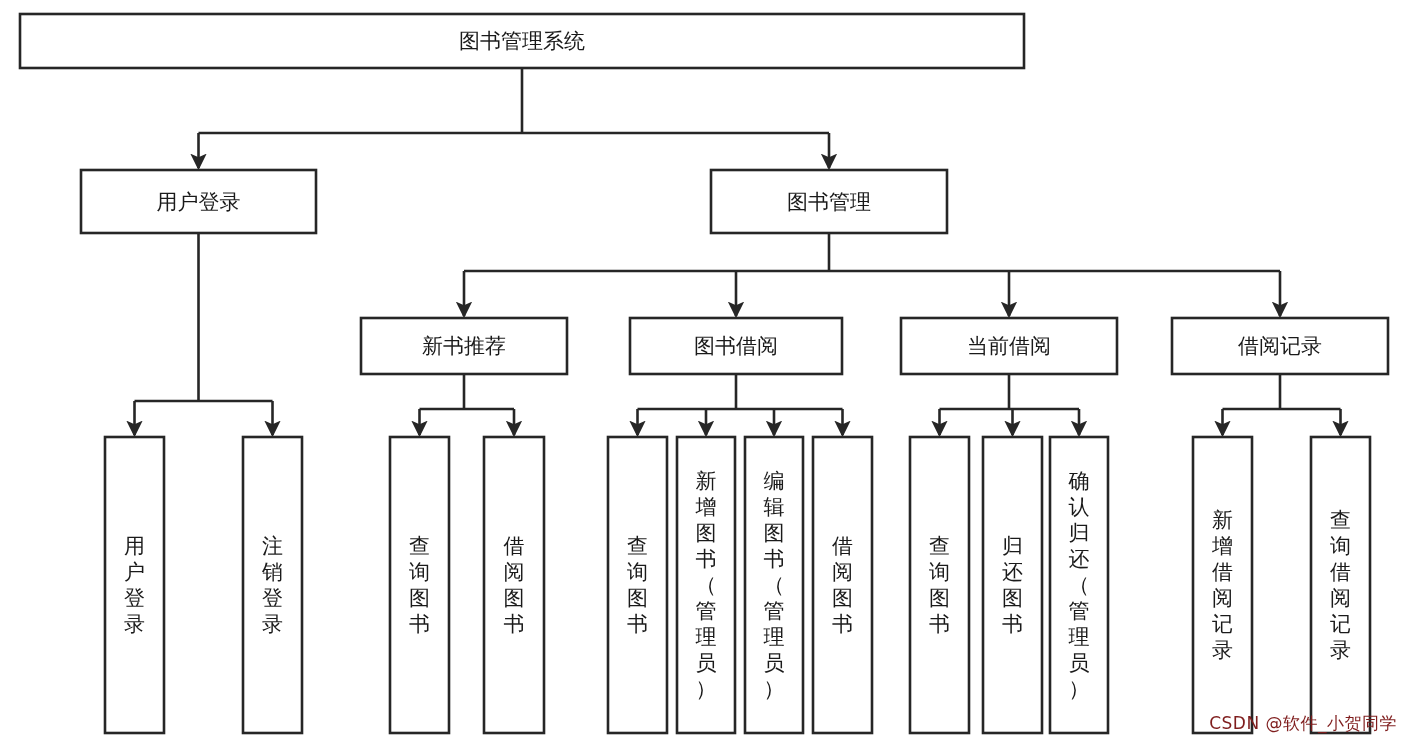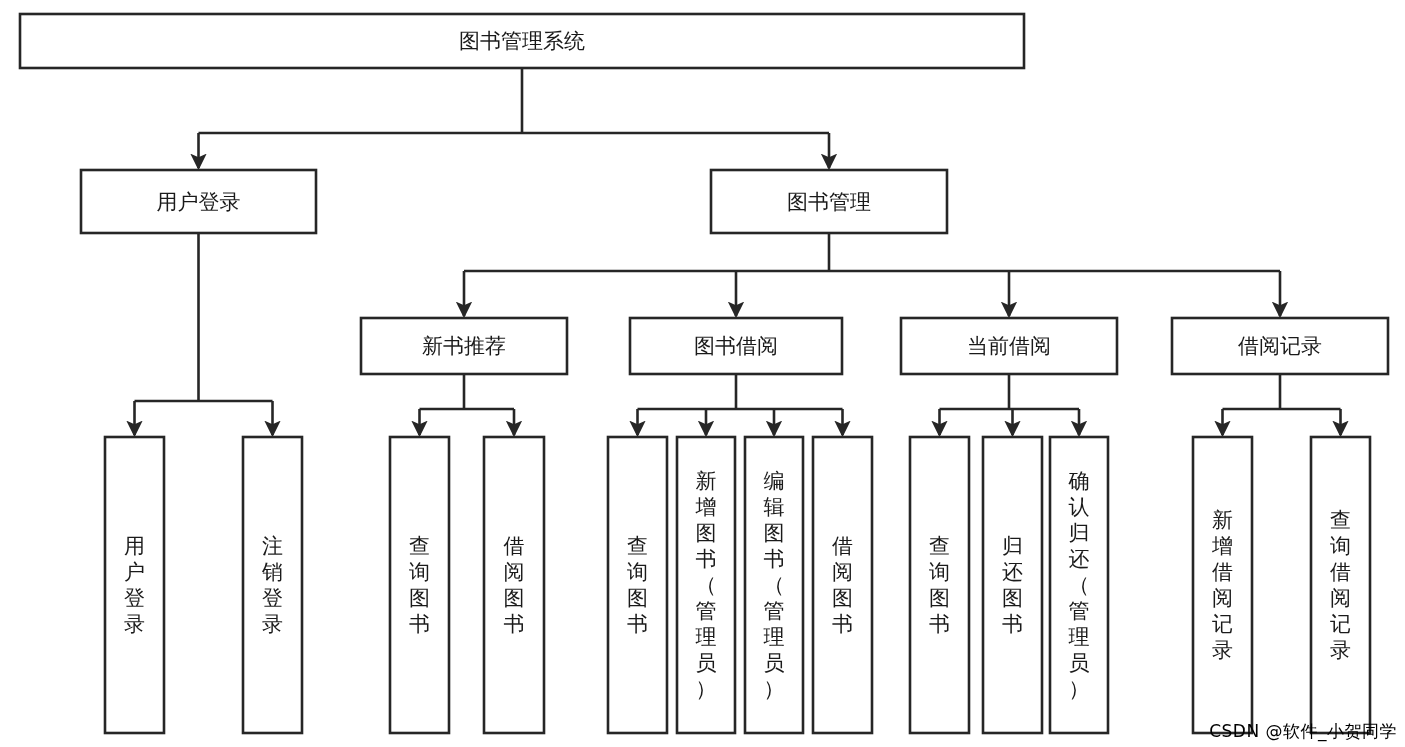--- a/index.html
+++ b/index.html
@@ -14,23 +14,23 @@
   .link{stroke:#262626;stroke-width:2.6;fill:none;}
   .node-label{
     fill:#1a1a1a;font-family:"DejaVu Sans","Liberation Sans",sans-serif;
     font-size:21px;text-anchor:middle;dominant-baseline:middle;
   }
   .leaf-label{
     fill:#1a1a1a;font-family:"DejaVu Sans","Liberation Sans",sans-serif;
     font-size:21px;text-anchor:middle;
   }
   .watermark{
-    position:absolute;right:8px;bottom:4px;
+    position:absolute;right:8px;bottom:12px;
     font-family:"DejaVu Sans","Liberation Sans",sans-serif;
-    font-size:17px;color:#000000;white-space:nowrap;
+    font-size:17px;color:#7f1d1d;white-space:nowrap;
     letter-spacing:0.5px;
   }
 </style>
 </head>
 <body>
 
 <div id="stage">
   <svg id="diagram" viewBox="0 0 1405 747">
     <defs>
       <marker id="arrow" viewBox="0 0 12 12" refX="9.5" refY="6" markerWidth="7" markerHeight="7" orient="auto-start-reverse">

